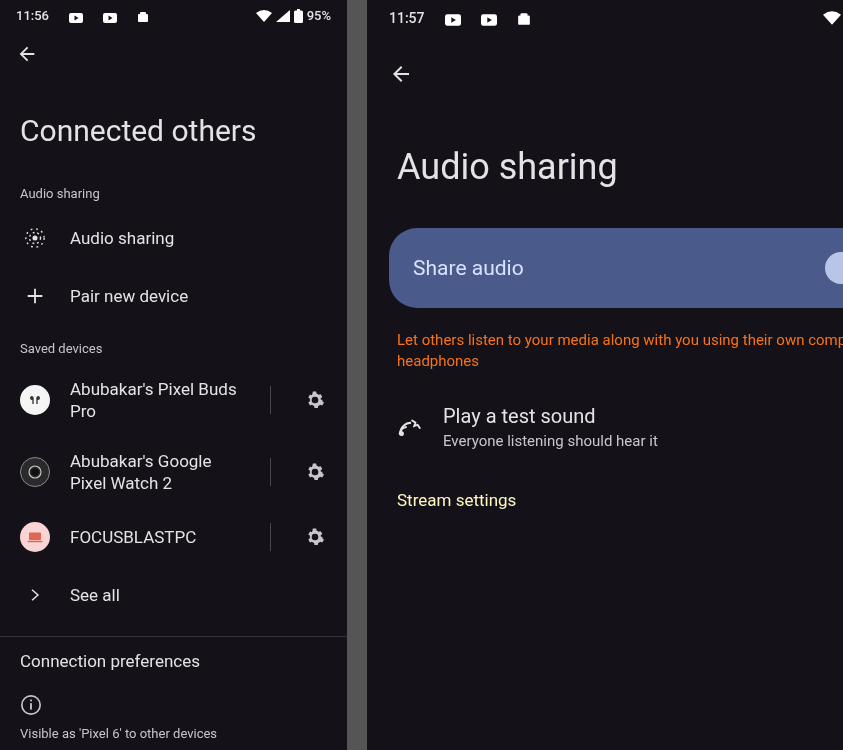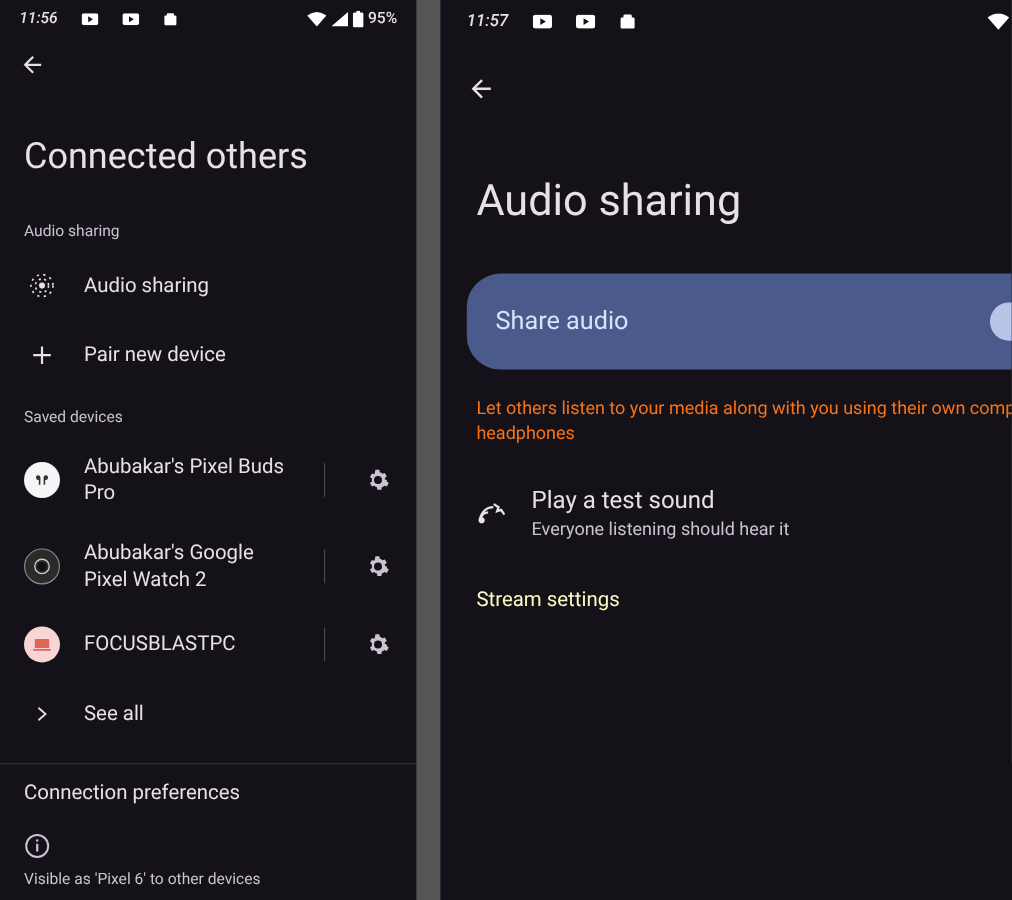--- a/index.html
+++ b/index.html
@@ -25,21 +25,21 @@
 
 
 .status-bar {
   display: flex;
   justify-content: space-between;
   align-items: center;
   padding: 8px 16px 4px 16px;
   font-size: 13px;
   font-weight: 500;
 }
-.status-left { display: flex; align-items: center; gap: 20px; font-style: italic; }
+.status-left { display: flex; align-items: flex-end; gap: 20px; }
 .status-right { display: flex; align-items: center; gap: 4px; }
 .screen-right .status-bar { padding: 10px 22px 6px 22px; font-size: 14px; }
 
 
 .back-arrow {
   padding: 16px 16px 8px 16px;
 }
 .screen-right .back-arrow { padding: 30px 22px 10px 22px; }
 
 

